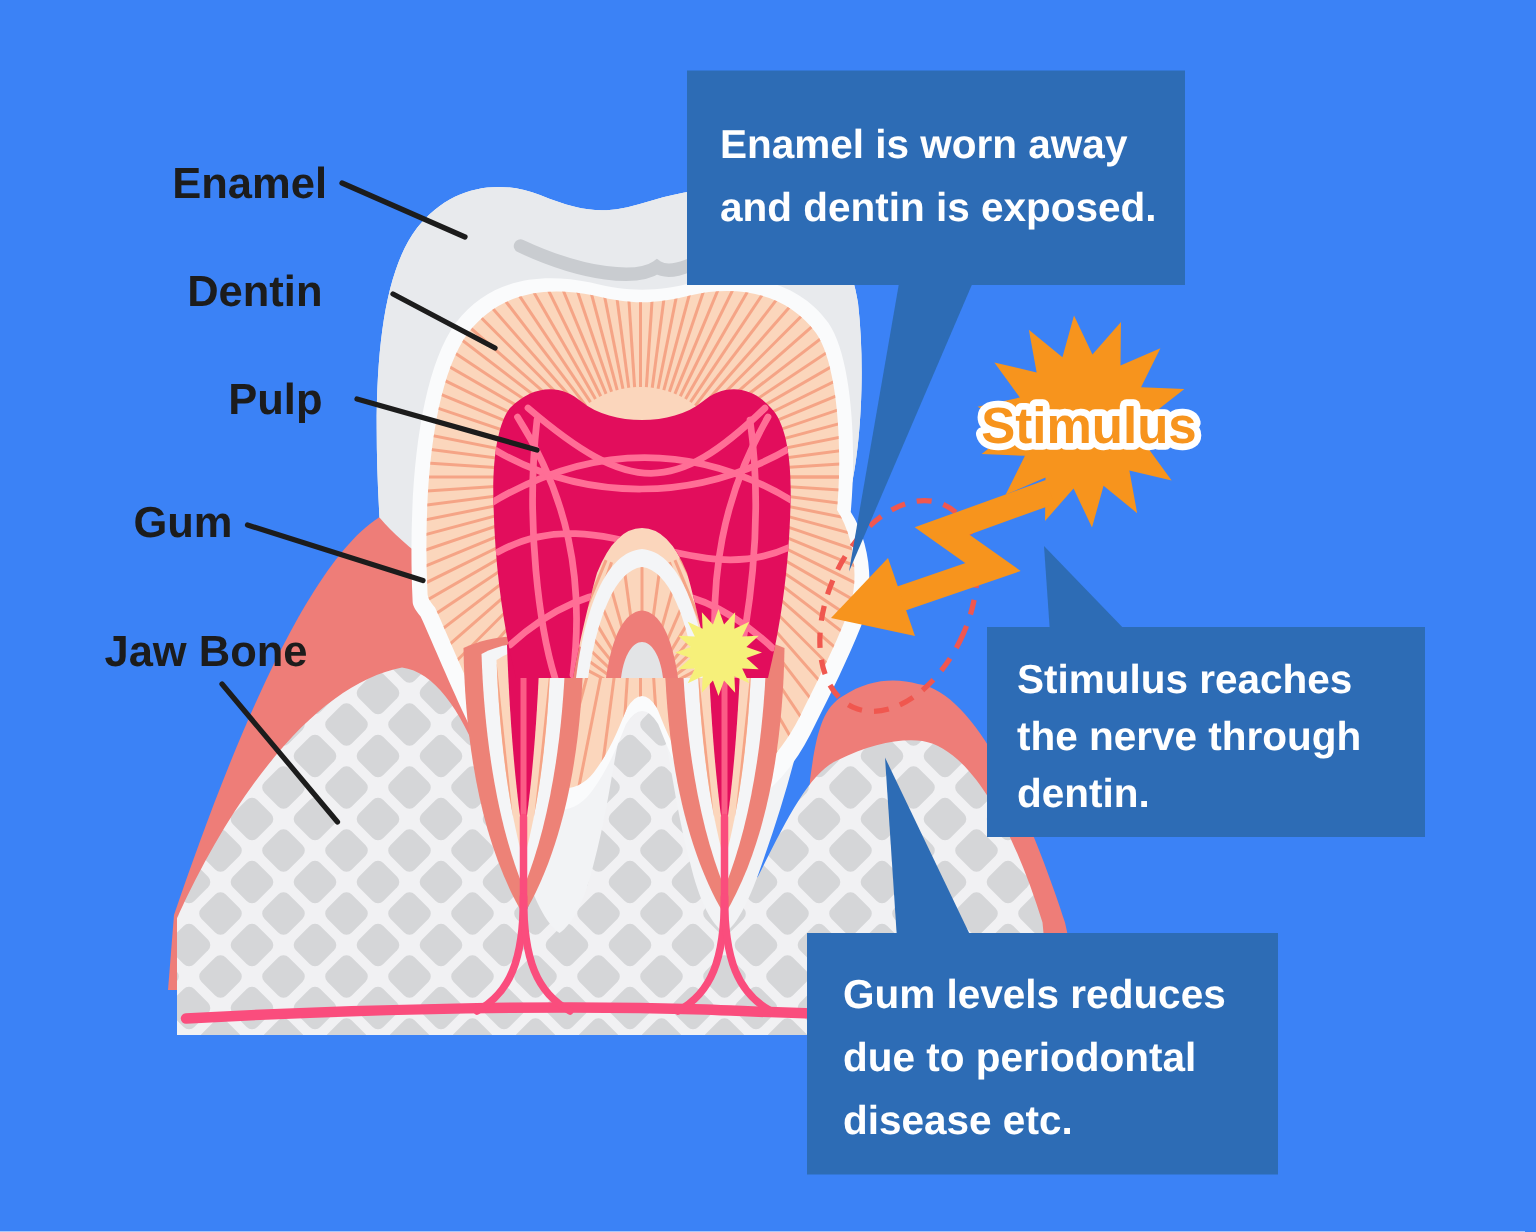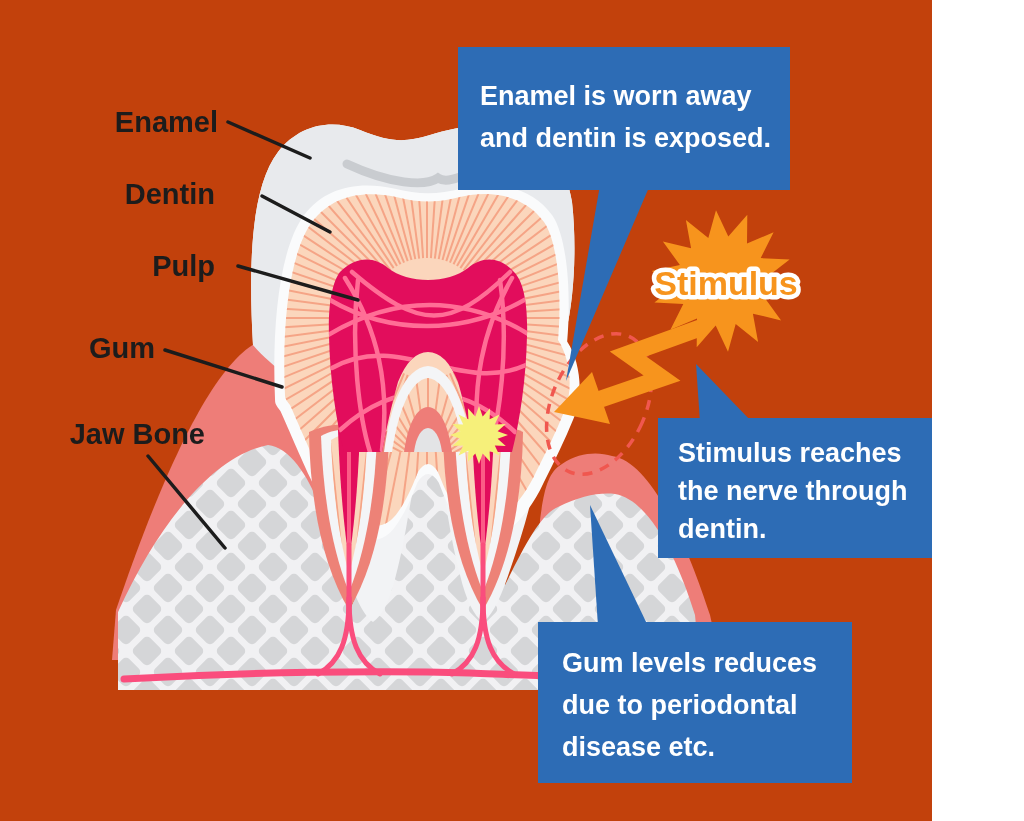--- a/index.html
+++ b/index.html
@@ -1,16 +1,16 @@
 <!DOCTYPE html>
 <html><head>
 <meta charset="utf-8">
 <style>
   html,body{margin:0;padding:0;background:#ffffff;}
-  .stage{width:932px;height:821px;position:relative;overflow:hidden;background:#c2410c;}
+  .stage{width:1024px;height:821px;position:relative;overflow:hidden;background:#3b82f6;}
   svg{display:block;}
   text{font-family:"Liberation Sans", sans-serif;}
   .anat-label{font-size:29px;font-weight:bold;fill:#1c1c1c;}
   .callout-text{font-size:27px;font-weight:bold;fill:#ffffff;}
   .stimulus-text{font-size:34px;font-weight:bold;fill:#f7941d;stroke:#ffffff;stroke-width:9px;paint-order:stroke;stroke-linejoin:round;}
 </style>
 </head>
 <body>
 
 <div class="stage">

